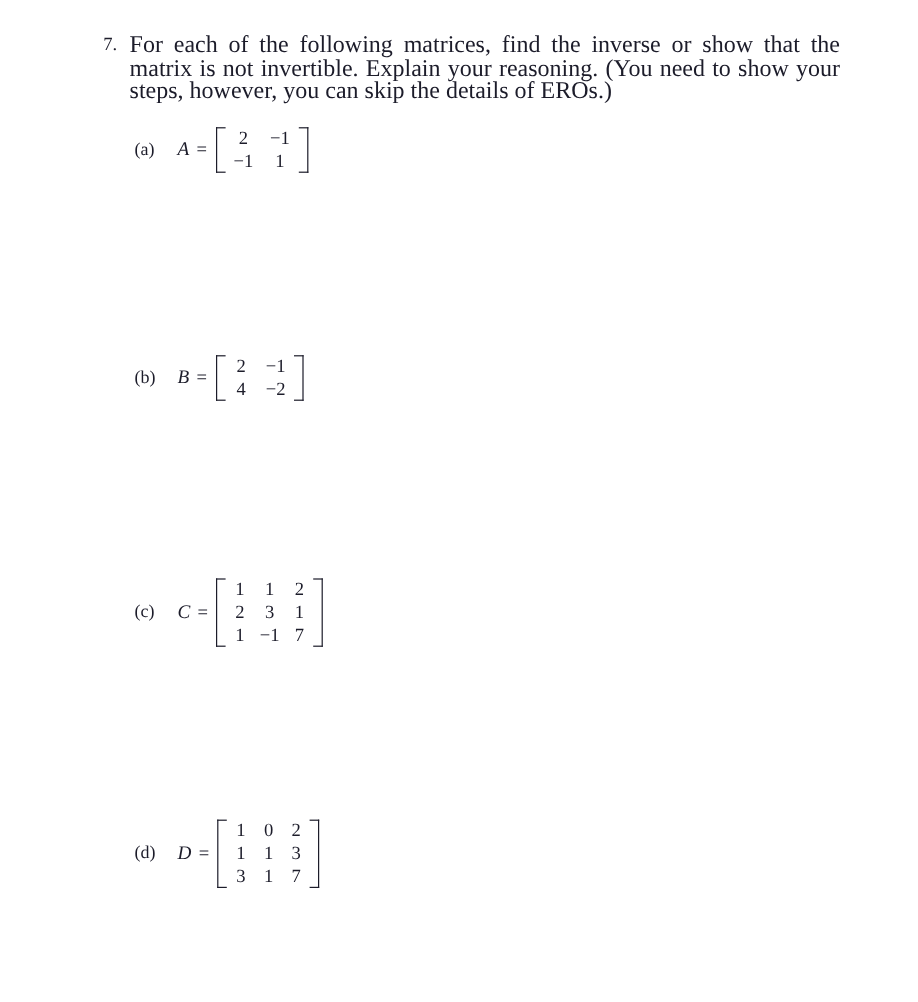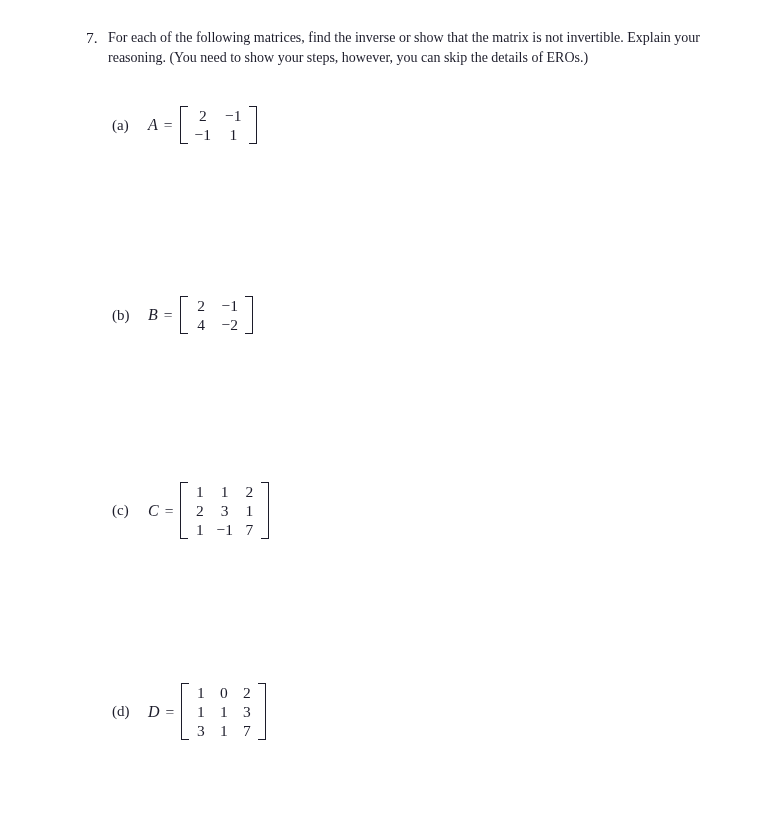--- a/index.html
+++ b/index.html
@@ -36,21 +36,21 @@
   .problem-number {
     width: 22px;
     flex: 0 0 22px;
     font-size: 15.5px;
     line-height: 19.5px;
     text-align: left;
     color: #1c1c2a;
   }
   .problem-body {
     flex: 1 1 auto;
-    font-size: 14px;
+    font-size: 20px;
     line-height: 19.5px;
     text-align: justify;
     text-justify: inter-word;
     color: #1c1c2a;
     hyphens: none;
   }
 
   
   .part {
     position: absolute;

